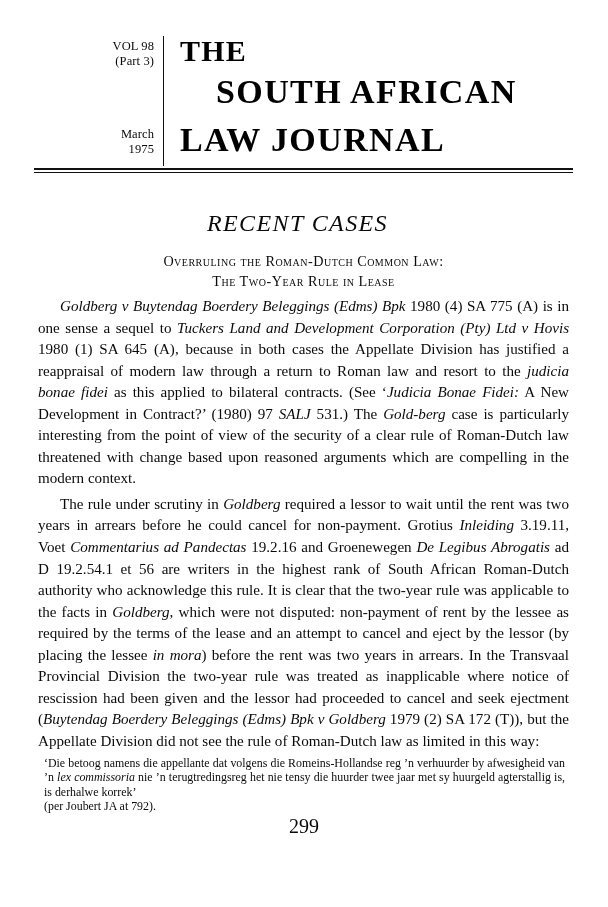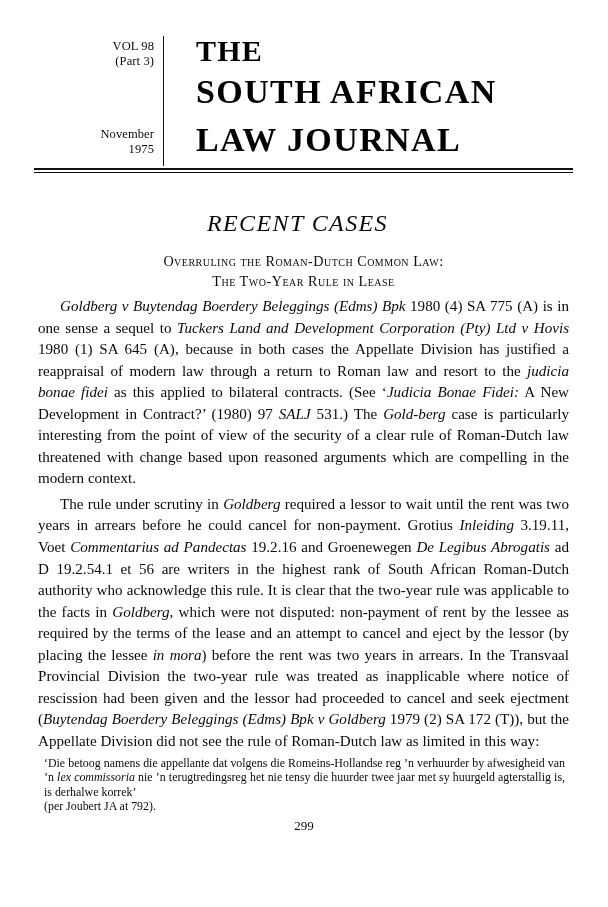--- a/index.html
+++ b/index.html
@@ -26,21 +26,20 @@
 
   
   .masthead {
     position: absolute;
     left: 88px;
     top: 36px;
     width: 488px;
     height: 130px;
     display: flex;
     flex-direction: row;
-    gap: 16px;
   }
   .masthead-left {
     width: 76px;
     flex: 0 0 76px;
     position: relative;
     display: flex;
     flex-direction: column;
     justify-content: space-between;
     align-items: flex-end;
     padding-right: 9px;
@@ -72,20 +71,21 @@
   .title-the {
     font-size: 30px;
     line-height: 34px;
     letter-spacing: 1.2px;
     margin-top: -2px;
   }
   .title-sa {
     font-size: 34px;
     line-height: 48px;
     letter-spacing: 1.4px;
+    margin-left: 36px;
   }
   .title-lj {
     font-size: 34px;
     line-height: 48px;
     letter-spacing: 1.4px;
   }
 
   
   .rule-double {
     position: absolute;
@@ -163,37 +163,37 @@
   }
   .quote-block p { margin: 0; }
 
   
   .folio {
     position: absolute;
     left: 0;
     top: 816px;
     width: 608px;
     text-align: center;
-    font-size: 13px;
+    font-size: 20px;
     line-height: 20px;
   }
 </style>
 </head>
 <body>
 
 <div class="page">
 
   <div class="masthead">
     <div class="masthead-left">
       <div class="issue-block top">
         <div>VOL 98</div>
         <div>(Part 3)</div>
       </div>
       <div class="issue-block bottom">
-        <div>November</div>
+        <div>March</div>
         <div>1975</div>
       </div>
     </div>
     <div class="masthead-right">
       <div class="title-line title-the">THE</div>
       <div class="title-line title-sa">SOUTH AFRICAN</div>
       <div class="title-line title-lj">LAW JOURNAL</div>
     </div>
   </div>
 

